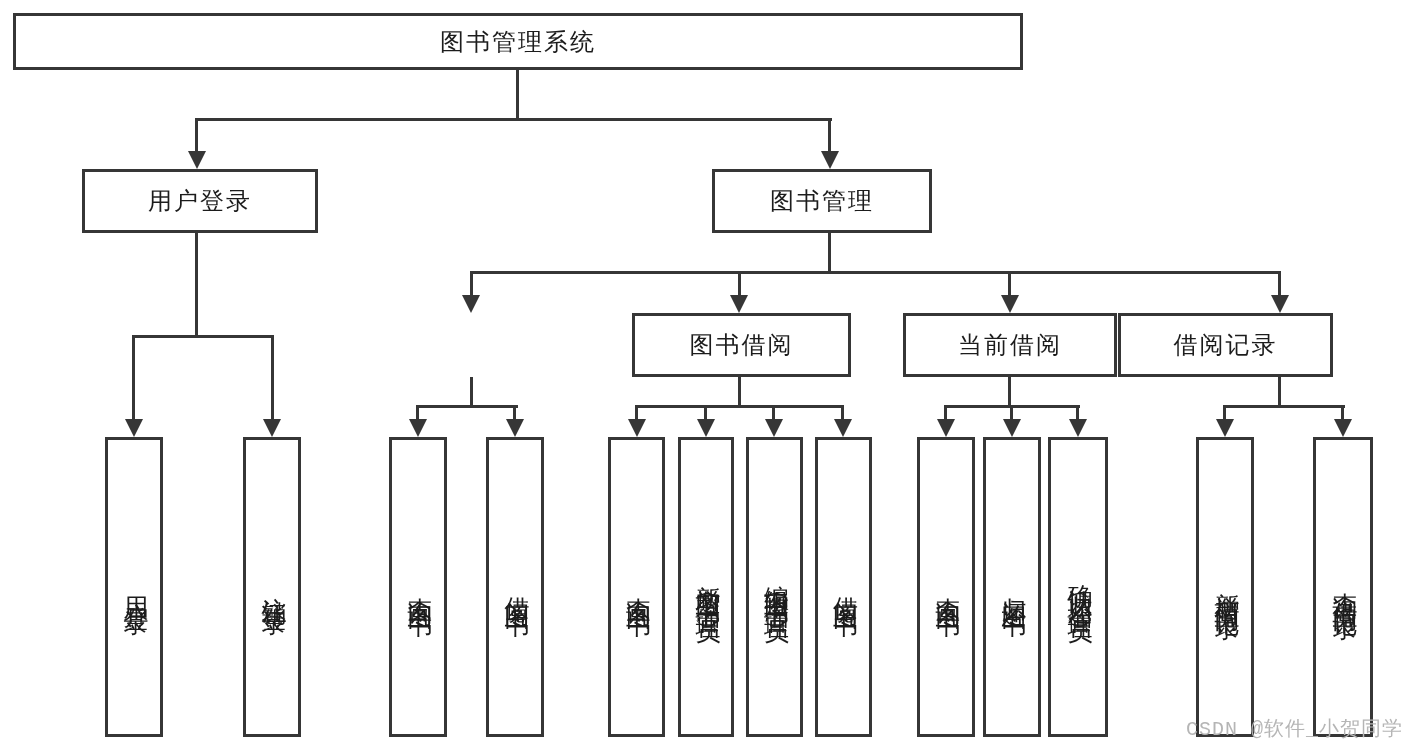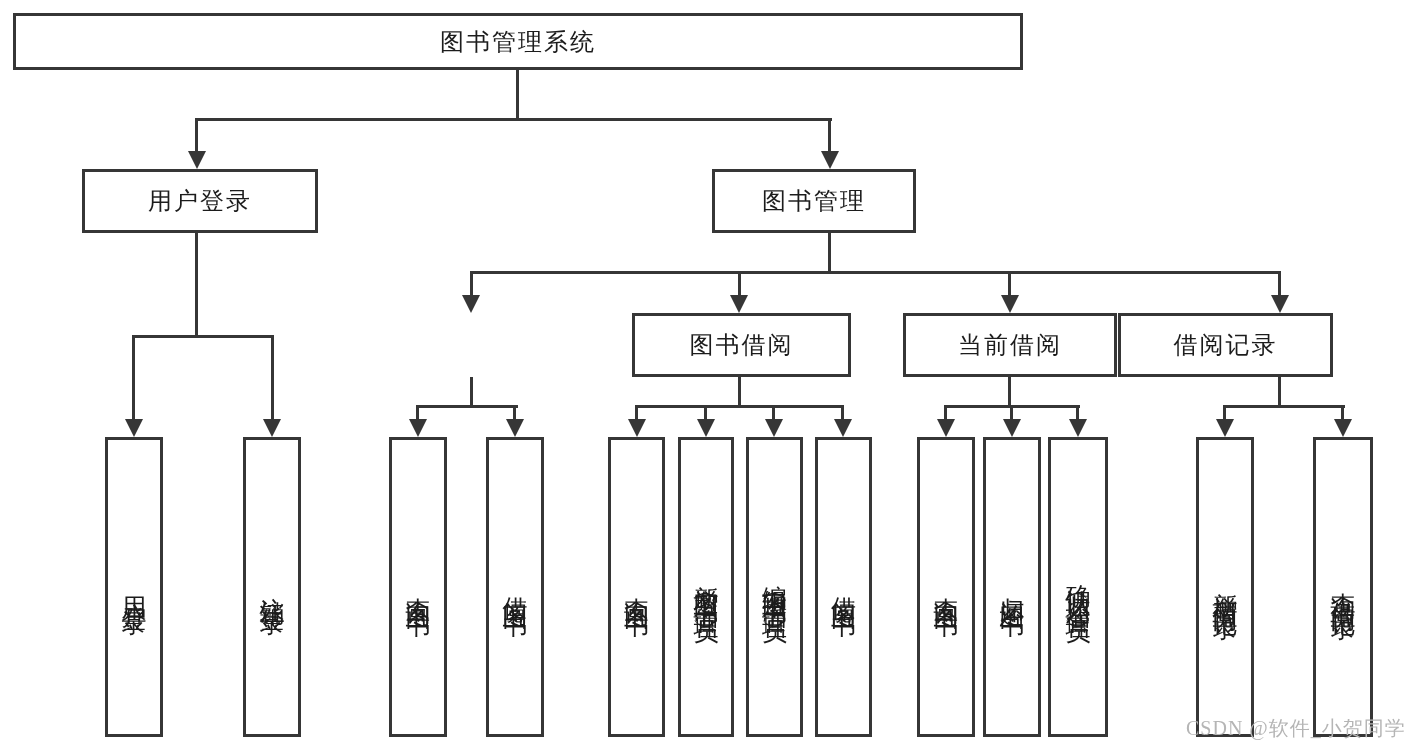--- a/index.html
+++ b/index.html
@@ -1,20 +1,20 @@
 <!DOCTYPE html>
 <html><head>
 <meta charset="utf-8">
 <style>
   html,body{margin:0;padding:0;background:#ffffff;}
   #canvas{
     position:relative;
     width:1405px;height:747px;
     background:#ffffff;
-    font-family:Liberation Serif, serif;
+    font-family:Liberation Mono, monospace;
     overflow:hidden;
   }
   .hbox{
     position:absolute;
     box-sizing:border-box;
     border:3px solid #363636;
     background:#ffffff;
     display:flex;align-items:center;justify-content:center;
     font-size:24px;letter-spacing:2px;color:#1c1c1c;
   }
@@ -58,21 +58,21 @@
   <div class="vl" style="left:516px;top:70px;height:51px;"></div>
   <div class="hl" style="left:195px;top:118px;width:637px;"></div>
   <div class="vl" style="left:195px;top:118px;height:38px;"></div>
   <div class="ar" style="left:188px;top:151px;"></div>
   <div class="vl" style="left:828px;top:118px;height:38px;"></div>
   <div class="ar" style="left:821px;top:151px;"></div>
 
   <div class="hbox" style="left:82px;top:169px;width:236px;height:64px;">
     <span>用户登录</span>
   </div>
-  <div class="hbox" style="left:712px;top:169px;width:204px;height:64px;">
+  <div class="hbox" style="left:712px;top:169px;width:220px;height:64px;">
     <span>图书管理</span>
   </div>
 
   <div class="vl" style="left:195px;top:233px;height:105px;"></div>
   <div class="hl" style="left:132px;top:335px;width:142px;"></div>
   <div class="vl" style="left:132px;top:335px;height:90px;"></div>
   <div class="ar" style="left:125px;top:419px;"></div>
   <div class="vl" style="left:271px;top:335px;height:90px;"></div>
   <div class="ar" style="left:263px;top:419px;"></div>
 

